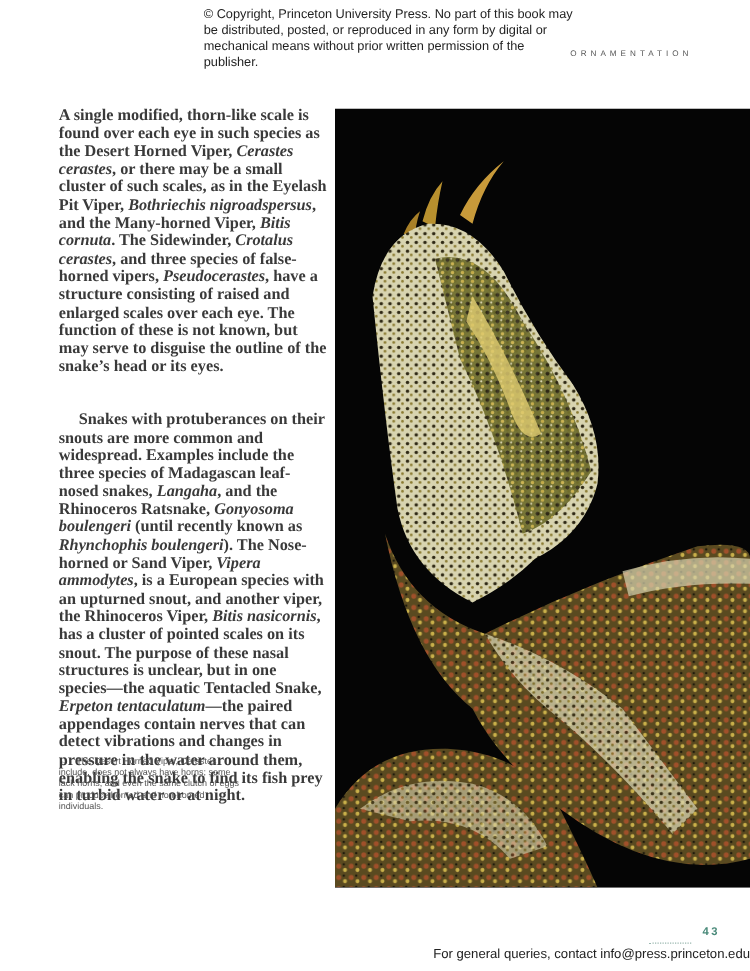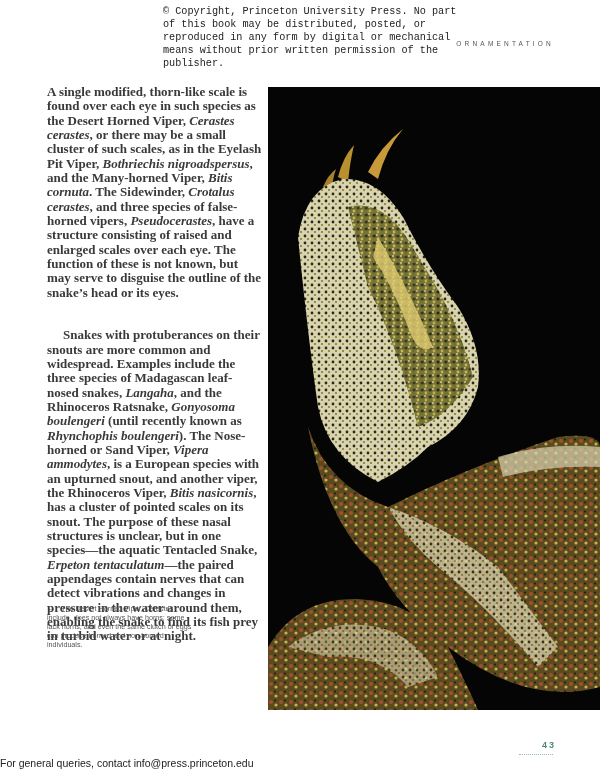--- a/index.html
+++ b/index.html
@@ -3,21 +3,21 @@
 <meta charset="utf-8">
 <style>
   html, body { margin: 0; padding: 0; }
   body {
     width: 600px; height: 777px; position: relative; overflow: hidden;
     background: #ffffff;
     font-family: "Liberation Serif", serif;
   }
   .copyright {
     position: absolute; left: 163px; top: 5px; width: 300px;
-    font-family: Liberation Mono, monospace;
+    font-family: Liberation Sans, sans-serif;
     font-size: 10.2px; line-height: 13px; color: #222;
   }
   .running-head {
     position: absolute; right: 46px; top: 40px;
     font-family: "Liberation Sans", sans-serif;
     font-size: 6.5px; letter-spacing: 3.2px; color: #555;
   }
   .body-text {
     position: absolute; left: 47px; top: 85px; width: 215px;
     font-size: 13px; line-height: 14.35px; color: #3a3a3a; font-weight: bold;
@@ -31,30 +31,30 @@
     font-size: 7.2px; line-height: 9.1px; color: #555;
   }
   .caption { margin: 0 0 9px 0; }
   .caption .arrow { display: inline-block; width: 14px; font-size: 8px; color: #333; }
   .photo {
     position: absolute; left: 268px; top: 87px; width: 332px; height: 623px;
     background: #050505; overflow: hidden;
   }
   .photo svg { width: 100%; height: 100%; display: block; }
   .page-number {
-    position: absolute; left: 520px; top: 740px; width: 36px; text-align: right;
+    position: absolute; left: 540px; top: 740px; width: 36px; text-align: right;
     font-family: "Liberation Sans", sans-serif;
     font-size: 9px; font-weight: bold; letter-spacing: 2px; color: #4a8a7a;
   }
   .page-dots {
     position: absolute; left: 519px; top: 754px; width: 34px;
     border-top: 1px dotted #9ab8b0;
   }
   .footer {
-    position: absolute; left: 0; right: 0; top: 757px; text-align: left;
+    position: absolute; left: 0; right: 0; top: 757px; text-align: right;
     font-family: "Liberation Sans", sans-serif;
     font-size: 10.5px; color: #222;
   }
 </style>
 </head>
 <body>
 
 <div class="copyright">© Copyright, Princeton University Press. No part of this book may be distributed, posted, or reproduced in any form by digital or mechanical means without prior written permission of the publisher.</div>
 <div class="running-head">ORNAMENTATION</div>
 

